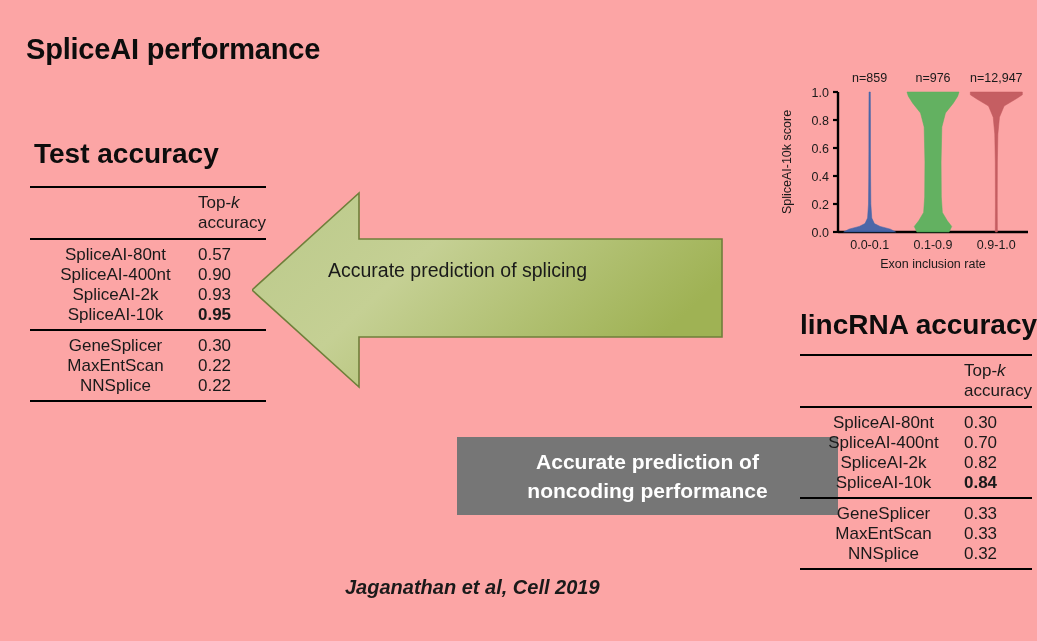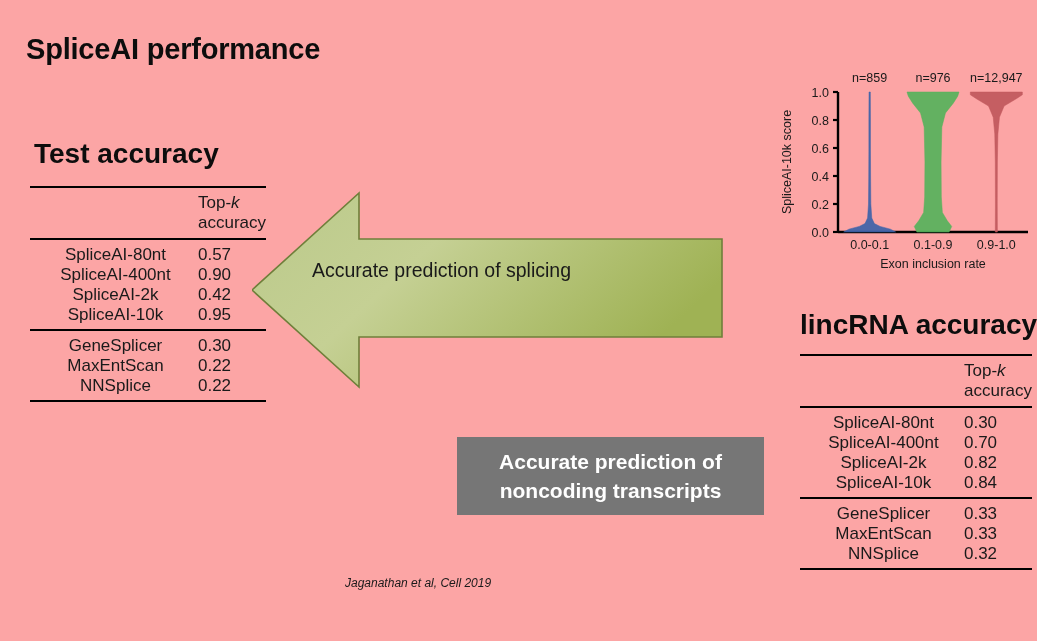--- a/index.html
+++ b/index.html
@@ -60,77 +60,77 @@
   .rule-top    { border-top: 2.2px solid #000; }
   .rule-double { border-top: 2.2px solid #000; }
   .hdr-cell {
     text-align: left;
     padding-left: 10px !important;
     line-height: 19px;
     padding-top: 5px !important;
     padding-bottom: 5px !important;
   }
   .spacer-row td { height: 7px; line-height: 7px; font-size: 0; }
-  .bold-val { font-weight: normal; }
+  .bold-val { font-weight: bold; }
   .ital { font-style: italic; }
 
   #table-left  { left: 30px; top: 186px; width: 236px; }
   #table-right { left: 800px; top: 354px; width: 232px; }
 
   #table-left  td.name { width: 150px; }
   #table-right td.name { width: 148px; }
 
   
   #green-arrow {
     position: absolute;
     left: 252px;
     top: 191px;
     width: 472px;
     height: 198px;
   }
   #green-arrow .arrow-text {
     position: absolute;
-    left: 60px;
+    left: 76px;
     top: 64px;
     width: 380px;
     font-size: 19.5px;
     line-height: 30px;
     color: #1a1a1a;
     text-align: left;
   }
 
   
   #gray-callout {
     position: absolute;
     left: 457px;
     top: 437px;
-    width: 307px;
+    width: 381px;
     height: 78px;
     background: #767676;
     display: flex;
     align-items: center;
     justify-content: center;
   }
   #gray-callout .callout-text {
     color: #ffffff;
     font-size: 21px;
     font-weight: bold;
     line-height: 29px;
     text-align: center;
     padding: 0 10px;
   }
 
   
   #citation {
     position: absolute;
     left: 345px;
     top: 576px;
-    font-size: 12px;
+    font-size: 20px;
     font-style: italic;
-    font-weight: normal;
+    font-weight: bold;
     color: #1a1a1a;
     white-space: nowrap;
   }
 
   
   #violin-plot {
     position: absolute;
     left: 776px;
     top: 62px;
     width: 258px;
@@ -159,21 +159,21 @@
       <tr>
         <td class="name rule-double" style="padding-top:5px">SpliceAI-80nt</td>
         <td class="val rule-double" style="padding-top:5px">0.57</td>
       </tr>
       <tr>
         <td class="name">SpliceAI-400nt</td>
         <td class="val">0.90</td>
       </tr>
       <tr>
         <td class="name">SpliceAI-2k</td>
-        <td class="val">0.42</td>
+        <td class="val">0.93</td>
       </tr>
       <tr>
         <td class="name" style="padding-bottom:4px">SpliceAI-10k</td>
         <td class="val bold-val" style="padding-bottom:4px">0.95</td>
       </tr>
 
       <tr>
         <td class="name rule-double" style="padding-top:5px">GeneSplicer</td>
         <td class="val rule-double" style="padding-top:5px">0.30</td>
       </tr>
@@ -204,21 +204,21 @@
       <polygon points="0,99 107,2 107,48 470,48 470,146 107,146 107,196" fill="url(#gradGreen)" stroke="#6f7f3a" stroke-width="1.6" stroke-linejoin="miter"></polygon>
     </svg>
     <div class="arrow-text">
       <div>Accurate prediction of splicing</div>
     </div>
   </div>
 
   <div id="gray-callout">
     <div class="callout-text">
       <div>Accurate prediction of</div>
-      <div>noncoding transcripts</div>
+      <div>noncoding performance</div>
     </div>
   </div>
 
   <div id="citation">Jaganathan et al, Cell 2019</div>
 
   <div id="violin-plot">
     <svg id="violin-svg" width="258" height="216" viewBox="0 0 258 216" xmlns="http://www.w3.org/2000/svg">
         <line x1="62" y1="30" x2="62" y2="170" stroke="#000" stroke-width="2.4"></line>
         <line x1="62" y1="170" x2="252" y2="170" stroke="#000" stroke-width="2.4"></line>
         <line x1="57" y1="170" x2="62" y2="170" stroke="#000" stroke-width="2.2"></line>

